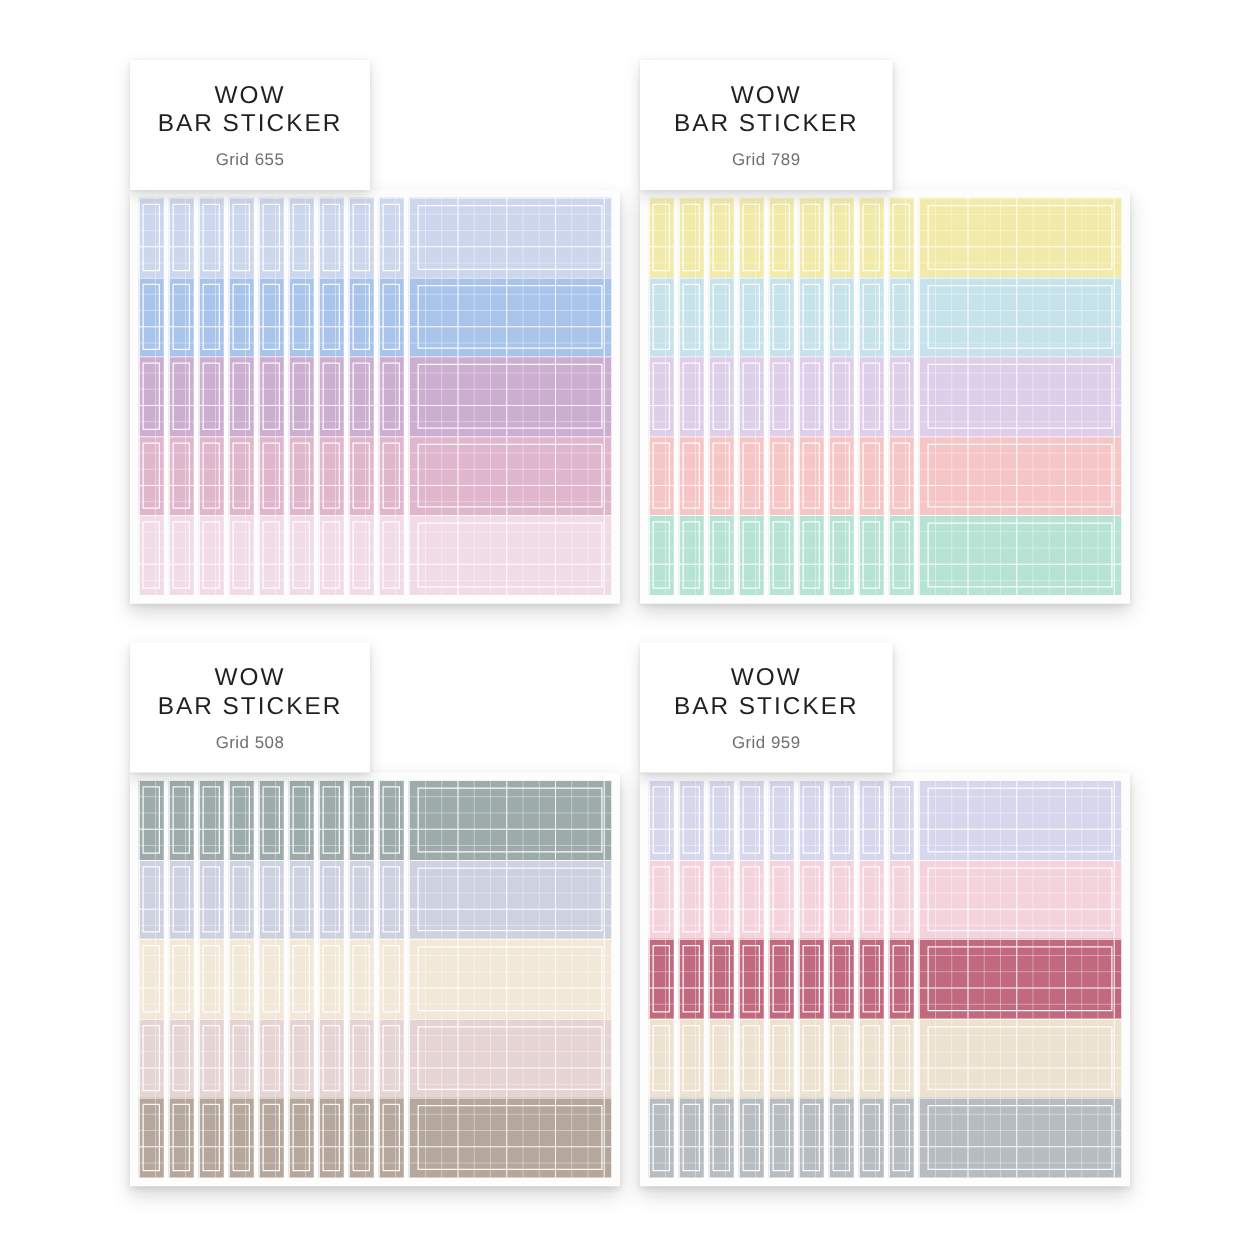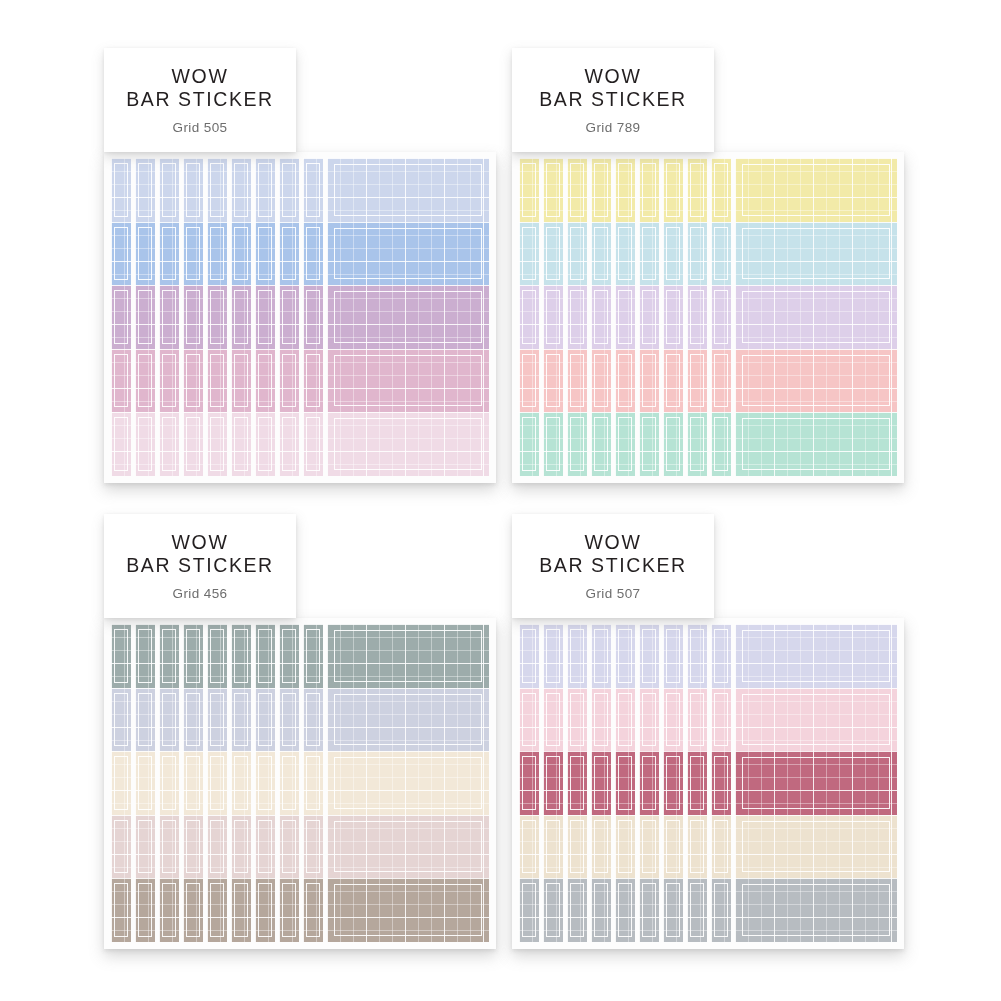--- a/index.html
+++ b/index.html
@@ -367,21 +367,21 @@
             <div class="block" style="background: rgb(240, 219, 230);">
               <div class="grid"></div>
               <div class="outline"></div>
             </div>
           </div>
         </div>
       </div>
       <div class="label-card" style="left: 104px; top: 48px; width: 192px; height: 104px;">
         <div class="label-title">WOW</div>
         <div class="label-title">BAR STICKER</div>
-        <div class="label-sub">Grid 505</div>
+        <div class="label-sub">Grid 655</div>
       </div>
     </div>
     <div class="sheet-wrap">
       <div class="sheet" style="left: 512px; top: 152px; width: 392px; height: 331px;">
         <div class="sheet-inner" style="padding: 6px 7px 7px;">
           <div class="band">
             <div class="bar" style="flex: 0 0 20px; background: rgb(242, 234, 168);">
               <div class="grid"></div>
               <div class="outline"></div>
             </div>
@@ -899,21 +899,21 @@
             <div class="block" style="background: rgb(181, 167, 156);">
               <div class="grid"></div>
               <div class="outline"></div>
             </div>
           </div>
         </div>
       </div>
       <div class="label-card" style="left: 104px; top: 514px; width: 192px; height: 104px;">
         <div class="label-title">WOW</div>
         <div class="label-title">BAR STICKER</div>
-        <div class="label-sub">Grid 456</div>
+        <div class="label-sub">Grid 508</div>
       </div>
     </div>
     <div class="sheet-wrap">
       <div class="sheet" style="left: 512px; top: 618px; width: 392px; height: 331px;">
         <div class="sheet-inner" style="padding: 6px 7px 7px;">
           <div class="band">
             <div class="bar" style="flex: 0 0 20px; background: rgb(214, 215, 236);">
               <div class="grid"></div>
               <div class="outline"></div>
             </div>
@@ -1165,16 +1165,16 @@
             <div class="block" style="background: rgb(183, 188, 193);">
               <div class="grid"></div>
               <div class="outline"></div>
             </div>
           </div>
         </div>
       </div>
       <div class="label-card" style="left: 512px; top: 514px; width: 202px; height: 104px;">
         <div class="label-title">WOW</div>
         <div class="label-title">BAR STICKER</div>
-        <div class="label-sub">Grid 507</div>
+        <div class="label-sub">Grid 959</div>
       </div>
     </div>
   </div>
 
 </body></html>

